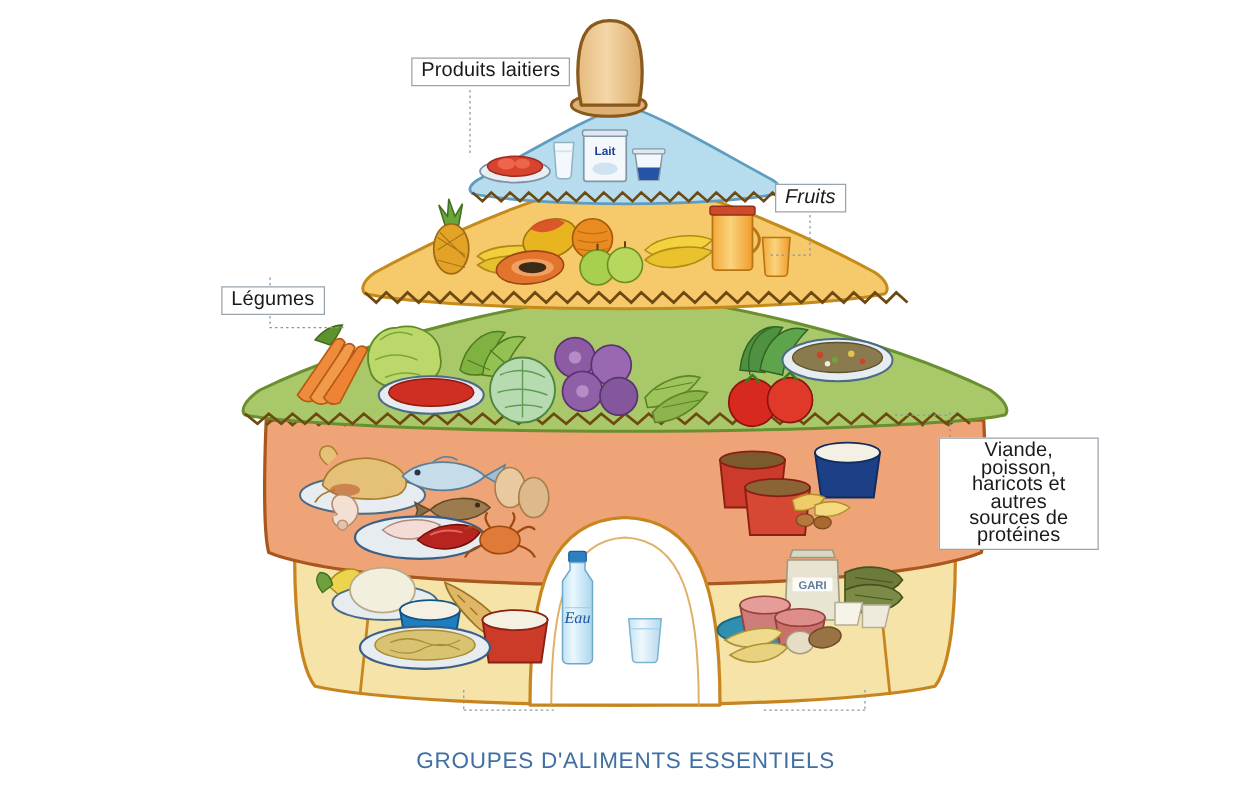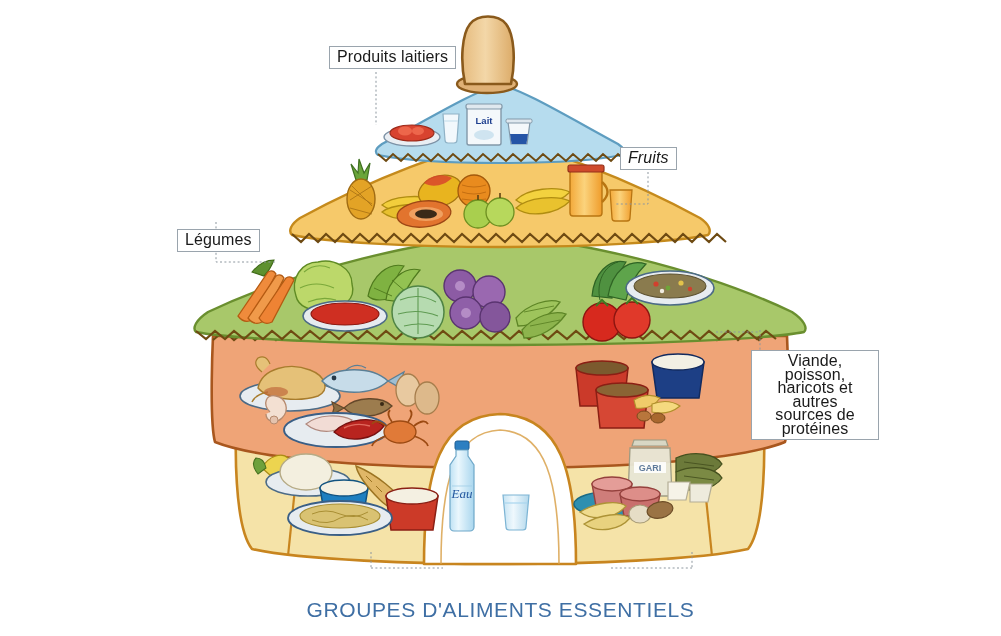--- a/index.html
+++ b/index.html
@@ -52,21 +52,21 @@
   #callout-cereal  { left: 443px; top: 564px; }
 
   
   #page-title {
     position: absolute;
     left: 0;
     top: 598px;
     width: 1001px;
     text-align: center;
     color: #3f6fa4;
-    font-size: 21px;
+    font-size: 18px;
     letter-spacing: 0.6px;
     font-weight: 400;
   }
 
   
   .leader {
     stroke: #8d979f;
     stroke-width: 1;
     stroke-dasharray: 2 2.4;
     fill: none;

